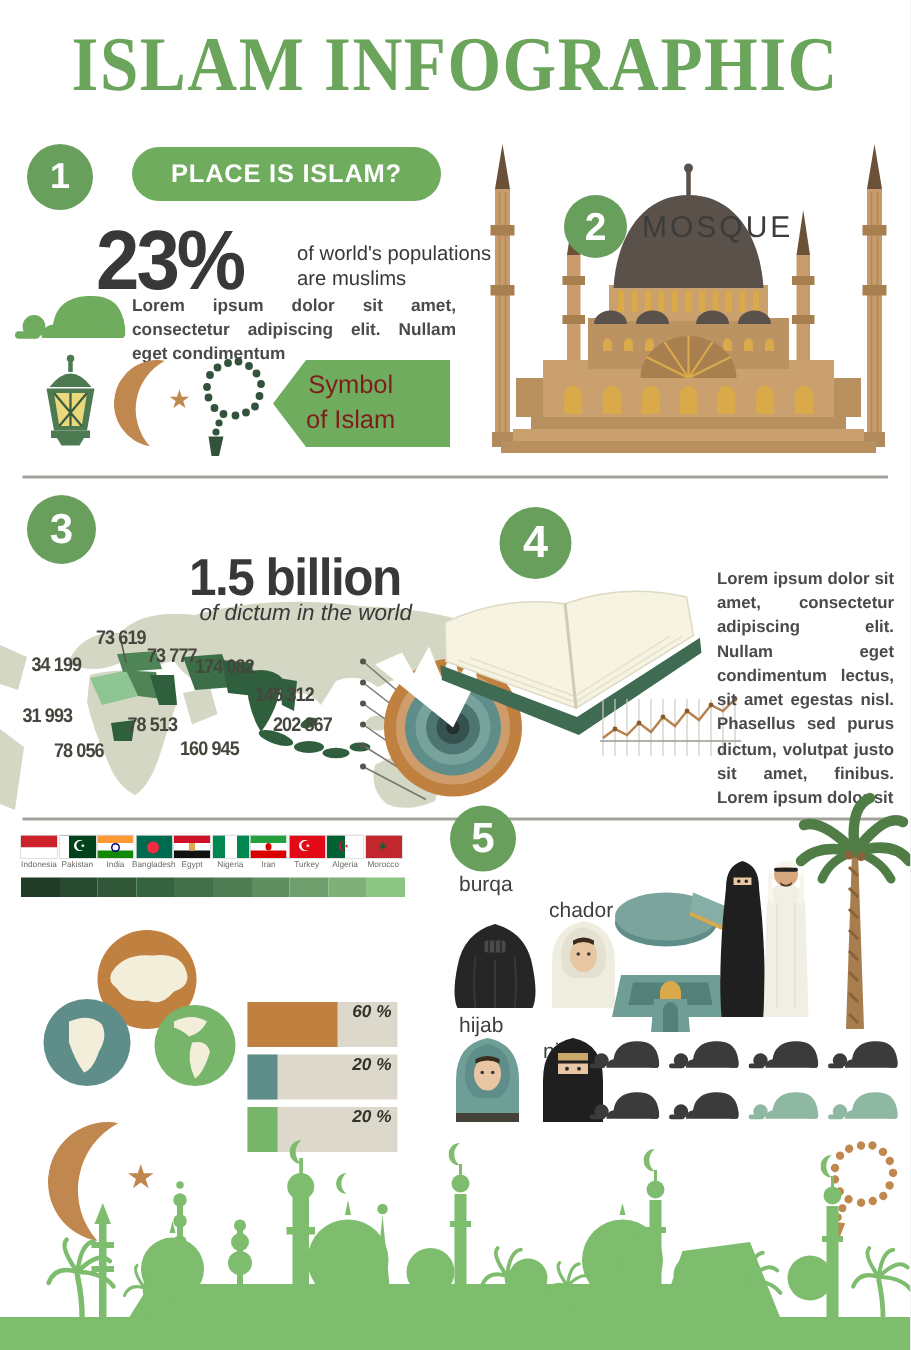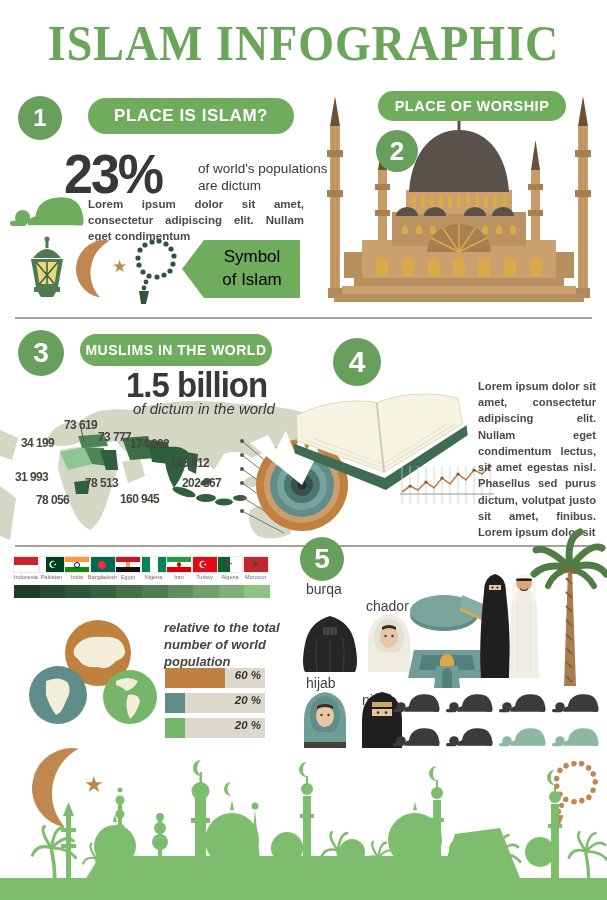--- a/index.html
+++ b/index.html
@@ -10,36 +10,36 @@
          font-family:"Liberation Serif",serif;font-weight:bold;font-size:46px;color:#6ba55c;
          letter-spacing:1px;transform:scaleY(1.12);}
   .numcircle{border-radius:50%;background:#699f5d;color:#fff;font-weight:bold;
              display:flex;align-items:center;justify-content:center;}
   .pill{background:#6fac5e;color:#fff;font-weight:bold;border-radius:50px;
         display:flex;align-items:center;justify-content:center;letter-spacing:.5px;white-space:nowrap;}
   .divider{left:15px;width:577px;height:2px;background:#a3a29a;}
   .stat-big{font-size:52px;font-weight:bold;color:#383838;letter-spacing:-2px;transform:scaleY(1.08);}
   .stat-cap{font-size:13.5px;font-weight:normal;color:#383838;line-height:1.25;margin-left:48px;}
   .body-text{font-size:11.5px;line-height:1.38;text-align:justify;color:#4a4a4a;font-weight:bold;}
-  .arrow-label{background:#6fac5e;color:#000000;font-size:17px;line-height:1.35;text-align:center;
-               display:flex;align-items:center;justify-content:center;}
+  .arrow-label{background:#6fac5e;color:#7f1d1d;font-size:17px;line-height:1.35;text-align:center;
+               display:flex;align-items:center;}
   .arrow-notch{width:0;height:0;border-top:29px solid transparent;border-bottom:29px solid transparent;
                border-right:22px solid #6fac5e;}
   .headline{font-size:33px;font-weight:bold;color:#383838;letter-spacing:-1px;transform:scaleY(1.05);}
   .subheadline{font-size:15px;font-style:italic;color:#383838;}
   .map-num{position:absolute;font-size:12px;font-weight:bold;color:#46463e;letter-spacing:-.6px;
            transform:scaleY(1.1);white-space:nowrap;}
   .flag-row{display:flex;gap:1.5px;}
   .flag-cell{width:24px;display:flex;flex-direction:column;align-items:center;}
   .flag{width:24px;height:15px;position:relative;overflow:hidden;box-shadow:0 0 0 .5px #d5d5d5;}
   .flag-label{font-size:5.5px;color:#6b6b63;margin-top:2px;white-space:nowrap;}
   .grad-bar{display:flex;width:256px;height:13px;}
   .grad-seg{flex:1;}
   .pop-note{font-size:13px;font-style:italic;font-weight:bold;color:#45453f;line-height:1.3;}
-  .bar-row{position:relative;width:100px;height:20px;background:#dcd9cc;margin-bottom:5px;}
+  .bar-row{position:relative;width:100px;height:30px;background:#dcd9cc;margin-bottom:5px;}
   .bar-fill{position:absolute;left:0;top:0;bottom:0;}
   .bar-label{position:absolute;right:4px;top:0;font-size:11.5px;font-style:italic;font-weight:bold;color:#33332e;line-height:14px;}
   .garment-label{font-size:14px;color:#3f3f3f;}
   .caption-mosque{font-size:20px;letter-spacing:2px;color:#3c3c3c;}
   svg{display:block;}
 </style>
 </head>
 <body>
 
 <div class="page">
@@ -87,21 +87,21 @@
   </svg>
 
   <div class="abs title">ISLAM INFOGRAPHIC</div>
 
   <div class="abs numcircle" style="left:18px;top:96px;width:44px;height:44px;font-size:24px">1</div>
   <div class="abs pill" style="left:88px;top:98px;width:206px;height:36px;font-size:17px">PLACE IS ISLAM?</div>
 
   <div class="abs stat-big" style="left:64px;top:144px">23%</div>
   <div class="abs stat-cap" style="left:150px;top:161px;width:160px">
     <span>of world's populations</span><br>
-    <span>are dictum</span>
+    <span>are muslims</span>
   </div>
   <div class="abs body-text" style="left:88px;top:197px;width:216px">Lorem ipsum dolor sit amet, consectetur adipiscing elit. Nullam eget condimentum</div>
 
   <svg class="abs" style="left:10px;top:182px;color:#6fac5e" width="76" height="46" viewBox="0 0 60 36">
       <use href="#pray-shape"></use>
     </svg>
 
   <svg class="abs" style="left:24px;top:234px" width="46" height="66" viewBox="0 0 46 64">
     <circle cx="23" cy="4" r="2.5" fill="#4e7a52"></circle>
       <rect x="21.5" y="6" width="3" height="7" fill="#4e7a52"></rect>
@@ -207,27 +207,26 @@
         <path d="M137,184 v-12 a6,7 0 0 1 12,0 v12 z"></path>
       <path d="M162,184 v-12 a6,7 0 0 1 12,0 v12 z"></path>
         <path d="M188,184 v-12 a6,7 0 0 1 12,0 v12 z"></path>
       <path d="M214,184 v-12 a6,7 0 0 1 12,0 v12 z"></path>
     </g>
     <rect x="38" y="186" width="210" height="8" fill="#b8905f"></rect>
     <rect x="26" y="194" width="234" height="8" fill="#c9a06e"></rect>
     <rect x="18" y="202" width="250" height="8" fill="#b8905f"></rect>
   </svg>
 
-  <div class="abs pill" style="left:378px;top:91px;width:188px;height:30px;font-size:14.5px">PLACE OF WORSHIP</div>
   <div class="abs numcircle" style="left:376px;top:130px;width:42px;height:42px;font-size:26px">2</div>
+  <div class="abs caption-mosque" style="left:428px;top:141px">MOSQUE</div>
 
   <div class="abs divider" style="top:317px"></div>
 
   <div class="abs numcircle" style="left:18px;top:330px;width:46px;height:46px;font-size:28px">3</div>
-  <div class="abs pill" style="left:80px;top:334px;width:192px;height:32px;font-size:14px">MUSLIMS IN THE WORLD</div>
 
   <svg class="abs" style="left:0;top:390px" width="340" height="165" viewBox="0 0 340 165">
     <g fill="#d5d7c5">
       <path d="M45,52 Q55,30 80,32 Q95,16 130,20 Q180,6 240,14 Q300,16 335,34 Q330,44 312,46 Q330,52 322,62 Q300,56 288,66 Q268,58 252,68 Q238,58 224,64 L214,80 Q204,68 194,74 Q184,58 168,62 Q150,56 140,68 Q122,62 116,50 Q96,58 80,52 Q62,60 45,52 Z"></path>
       <path d="M60,60 Q82,54 102,60 Q118,64 118,78 Q112,96 107,112 Q100,134 90,140 Q78,134 72,118 Q62,96 58,78 Z"></path>
       <path d="M122,72 L140,68 L145,86 L128,93 Z"></path>
       <path d="M250,120 Q266,110 284,118 Q296,128 290,144 Q272,152 258,146 Q246,136 250,120 Z"></path>
       <ellipse cx="300" cy="40" rx="16" ry="8"></ellipse>
       <ellipse cx="318" cy="58" rx="8" ry="5"></ellipse>
       <path d="M0,40 L18,48 L12,70 L0,66 Z"></path>
@@ -443,21 +442,20 @@
   <svg class="abs" style="left:12px;top:615px" width="152" height="118" viewBox="0 0 152 118">
     <circle cx="86" cy="38" r="33" fill="#c0803f"></circle>
     <path d="M62,34 Q70,20 90,22 Q108,20 112,32 Q116,42 104,46 Q96,56 86,52 Q72,54 66,44 Q60,40 62,34 Z" fill="#f2eeda"></path>
     <circle cx="46" cy="80" r="29" fill="#5f8e8a"></circle>
     <path d="M34,66 Q48,60 56,68 Q60,76 54,86 Q50,98 44,100 Q38,92 34,80 Z" fill="#f2eeda"></path>
     <circle cx="118" cy="82" r="27" fill="#77b56a"></circle>
     <path d="M104,66 Q116,60 126,66 Q122,74 114,76 Q110,72 104,70 Z" fill="#f2eeda"></path>
     <path d="M116,80 Q126,78 128,86 Q124,100 118,104 Q112,92 116,80 Z" fill="#f2eeda"></path>
   </svg>
 
-  <div class="abs pop-note" style="left:164px;top:620px;width:116px">relative to the total number of world population</div>
   <div class="abs" id="pop-bars" style="left:165px;top:668px">
       <div class="bar-row">
         <div class="bar-fill" style="width: 60%; background: rgb(192, 128, 63);"></div>
         <span class="bar-label">60 %</span>
       </div>
       <div class="bar-row">
         <div class="bar-fill" style="width: 20%; background: rgb(95, 142, 138);"></div>
         <span class="bar-label">20 %</span>
       </div>
       <div class="bar-row">

